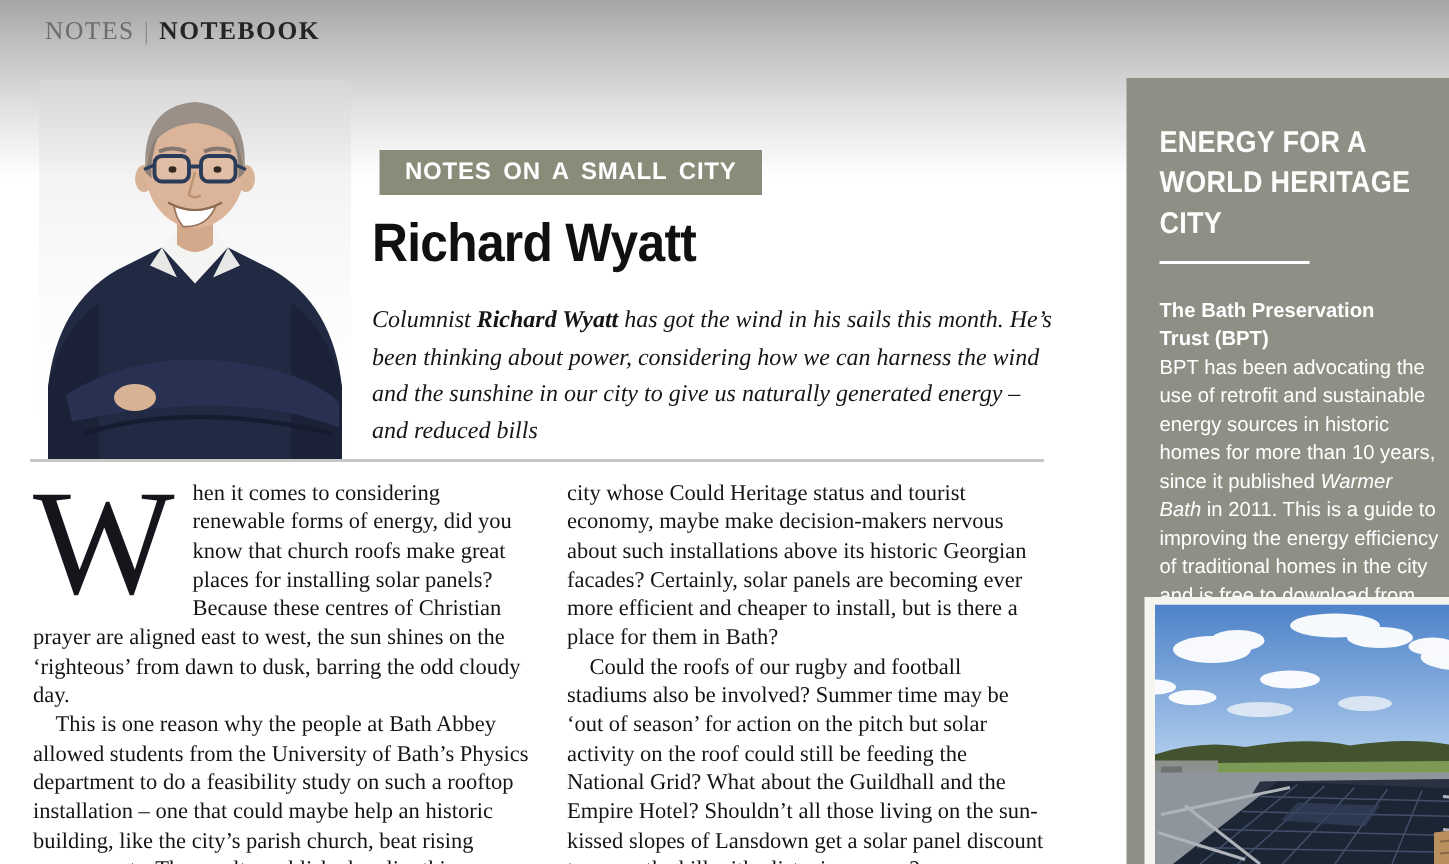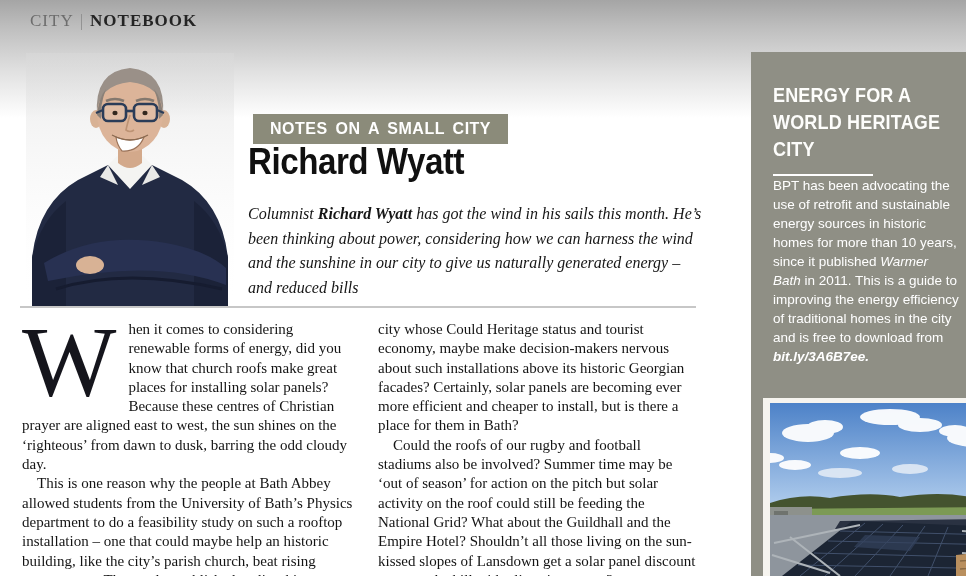--- a/index.html
+++ b/index.html
@@ -16,21 +16,21 @@
     position:absolute; left:30px; top:11px; font-size:17px; letter-spacing:1px;
     font-family:"Liberation Serif", serif;
   }
   .kicker .sec { color:#6d6d6d; }
   .kicker .div { color:#8d8d8d; padding:0 6px; }
   .kicker .pg  { color:#242424; font-weight:700;margin-top:11px; }
 
   .portrait { position:absolute; left:26px; top:53px; width:208px; height:255px; }
 
   .banner {
-    position:absolute; left:253px; top:114px; height:30px;
+    position:absolute; left:253px; top:100px; height:30px;
     background:#8b8b7a; color:#ffffff; display:inline-flex; align-items:center;
     padding:0 17px; font-family:"Liberation Sans", sans-serif;
     font-weight:700; font-size:16px; letter-spacing:0.5px; word-spacing:3px; white-space:nowrap;
   }
   .headline {
     position:absolute; left:248px; top:141px; font-family:"Liberation Sans", sans-serif;
     font-weight:700; font-size:36px; color:#101010; letter-spacing:-0.5px;
     transform:scaleX(0.92); transform-origin:left top; white-space:nowrap;
   }
   .standfirst {
@@ -72,21 +72,21 @@
   }
   .sb-photo svg { display:block; }
 </style>
 </head>
 <body>
 
 <div class="page">
   <div class="top-gradient"></div>
 
   <div class="kicker">
-    <span class="sec">CITY</span><span class="div">|</span><span class="pg">NOTEBOOK</span>
+    <span class="sec">NOTES</span><span class="div">|</span><span class="pg">NOTEBOOK</span>
   </div>
 
   <div class="portrait">
     <svg width="208" height="255" viewBox="0 0 208 255">
       <defs>
         <linearGradient id="bgfade" x1="0" y1="0" x2="0" y2="1">
           <stop offset="0" stop-color="#d9d9d9" stop-opacity="0.55"></stop>
           <stop offset="1" stop-color="#ffffff" stop-opacity="0"></stop>
         </linearGradient>
       </defs>
@@ -149,20 +149,21 @@
 
   <div class="col col-right">
     <p>city whose Could Heritage status and tourist economy, maybe make decision-makers nervous about such installations above its historic Georgian facades? Certainly, solar panels are becoming ever more efficient and cheaper to install, but is there a place for them in Bath?</p>
     <p class="indent">Could the roofs of our rugby and football stadiums also be involved? Summer time may be ‘out of season’ for action on the pitch but solar activity on the roof could still be feeding the National Grid? What about the Guildhall and the Empire Hotel? Shouldn’t all those living on the sun-kissed slopes of Lansdown get a solar panel discount to cover the hill with glistening arrays?</p>
 
   </div>
 
   <div class="sidebar">
     <div class="sb-title">ENERGY FOR A WORLD HERITAGE CITY</div>
     <div class="sb-rule"></div>
+    <div class="sb-heading">The Bath Preservation Trust (BPT)</div>
     <div class="sb-text"><span>BPT has been advocating the use of retrofit and sustainable energy sources in historic homes for more than 10 years, since it published </span><span style="font-style: italic;">Warmer Bath</span><span> in 2011. This is a guide to improving the energy efficiency of traditional homes in the city and is free to download from </span><span style="font-weight: 700; font-style: italic;">bit.ly/3A6B7ee.</span></div>
 
     <div class="sb-photo">
       <svg width="240" height="173" viewBox="0 0 240 173">
         <defs>
           <linearGradient id="sky" x1="0" y1="0" x2="0" y2="1">
             <stop offset="0" stop-color="#4d82c8"></stop>
             <stop offset="1" stop-color="#aecbec"></stop>
           </linearGradient>
         </defs>

